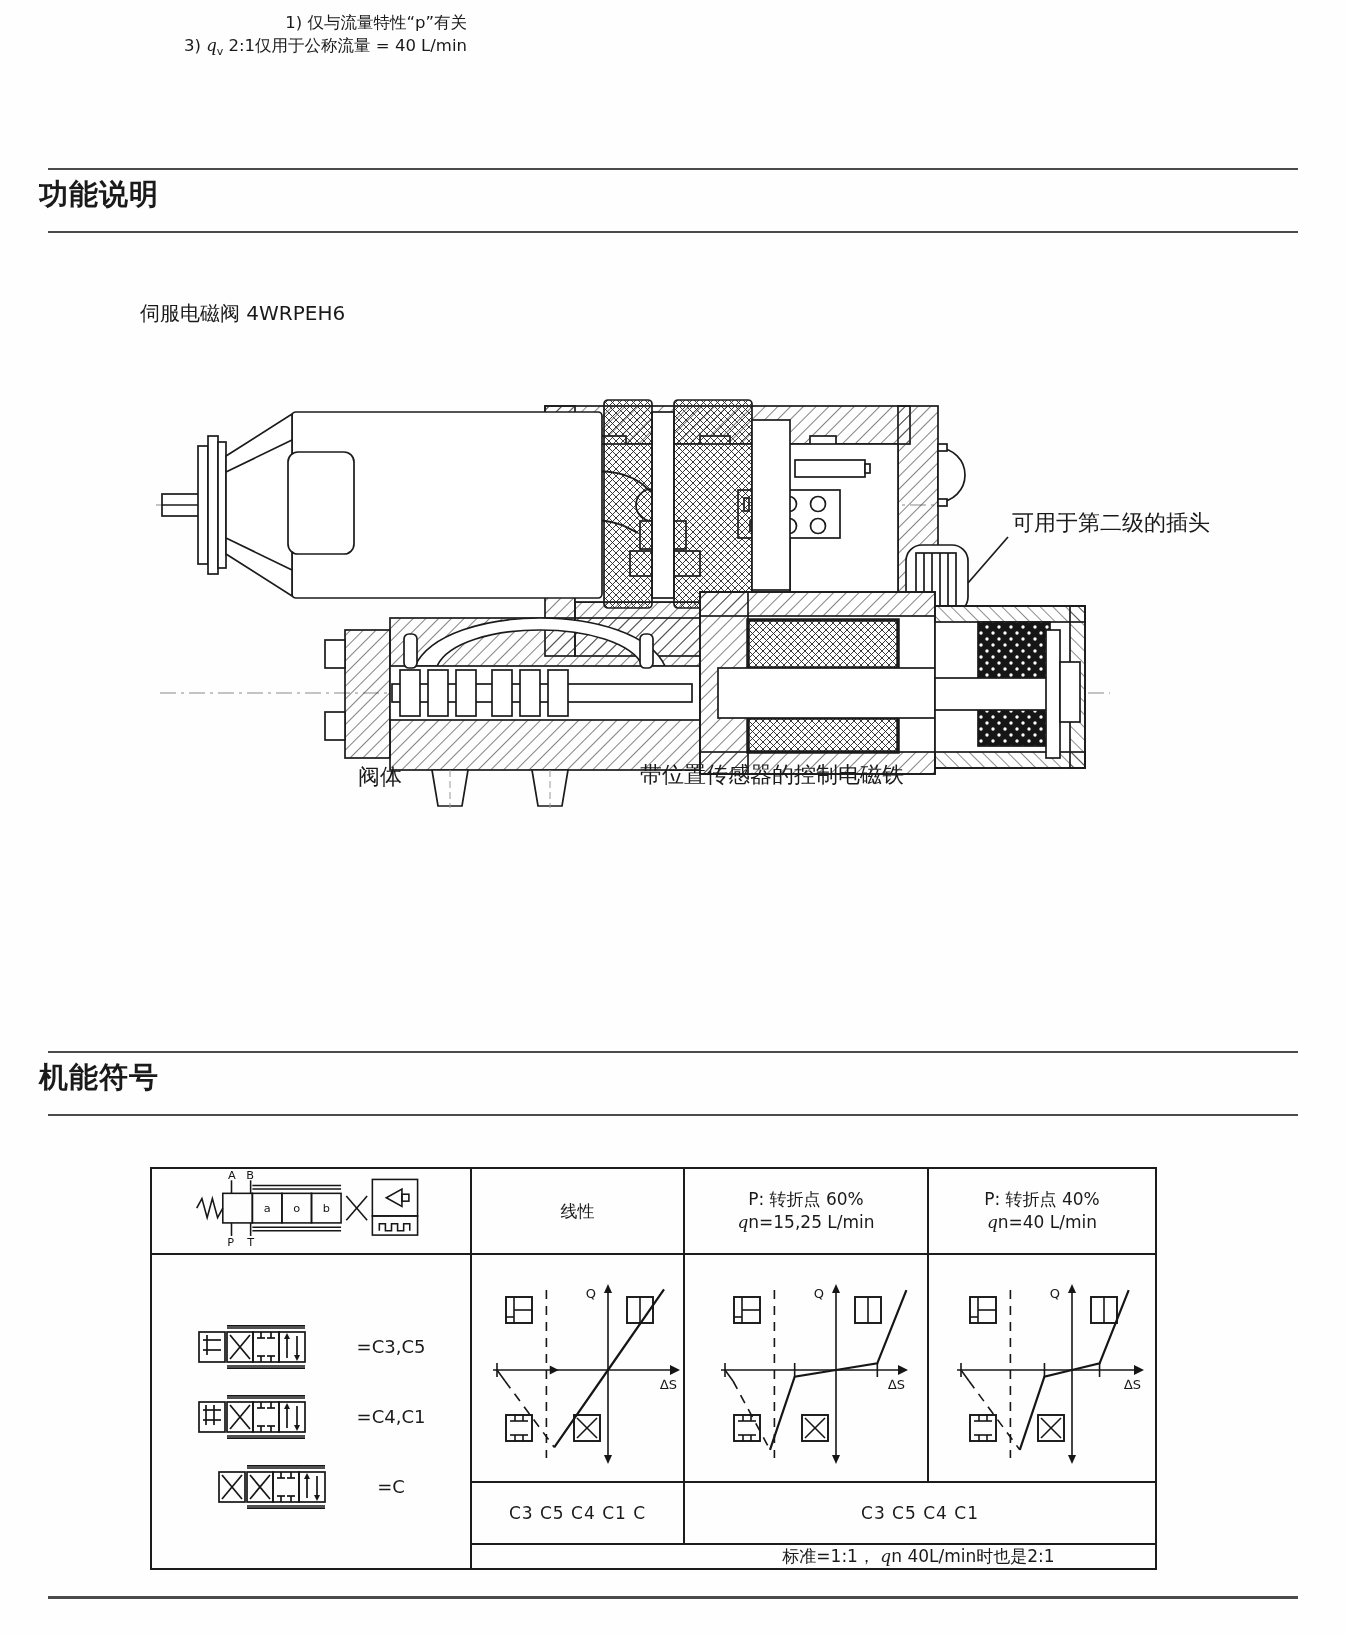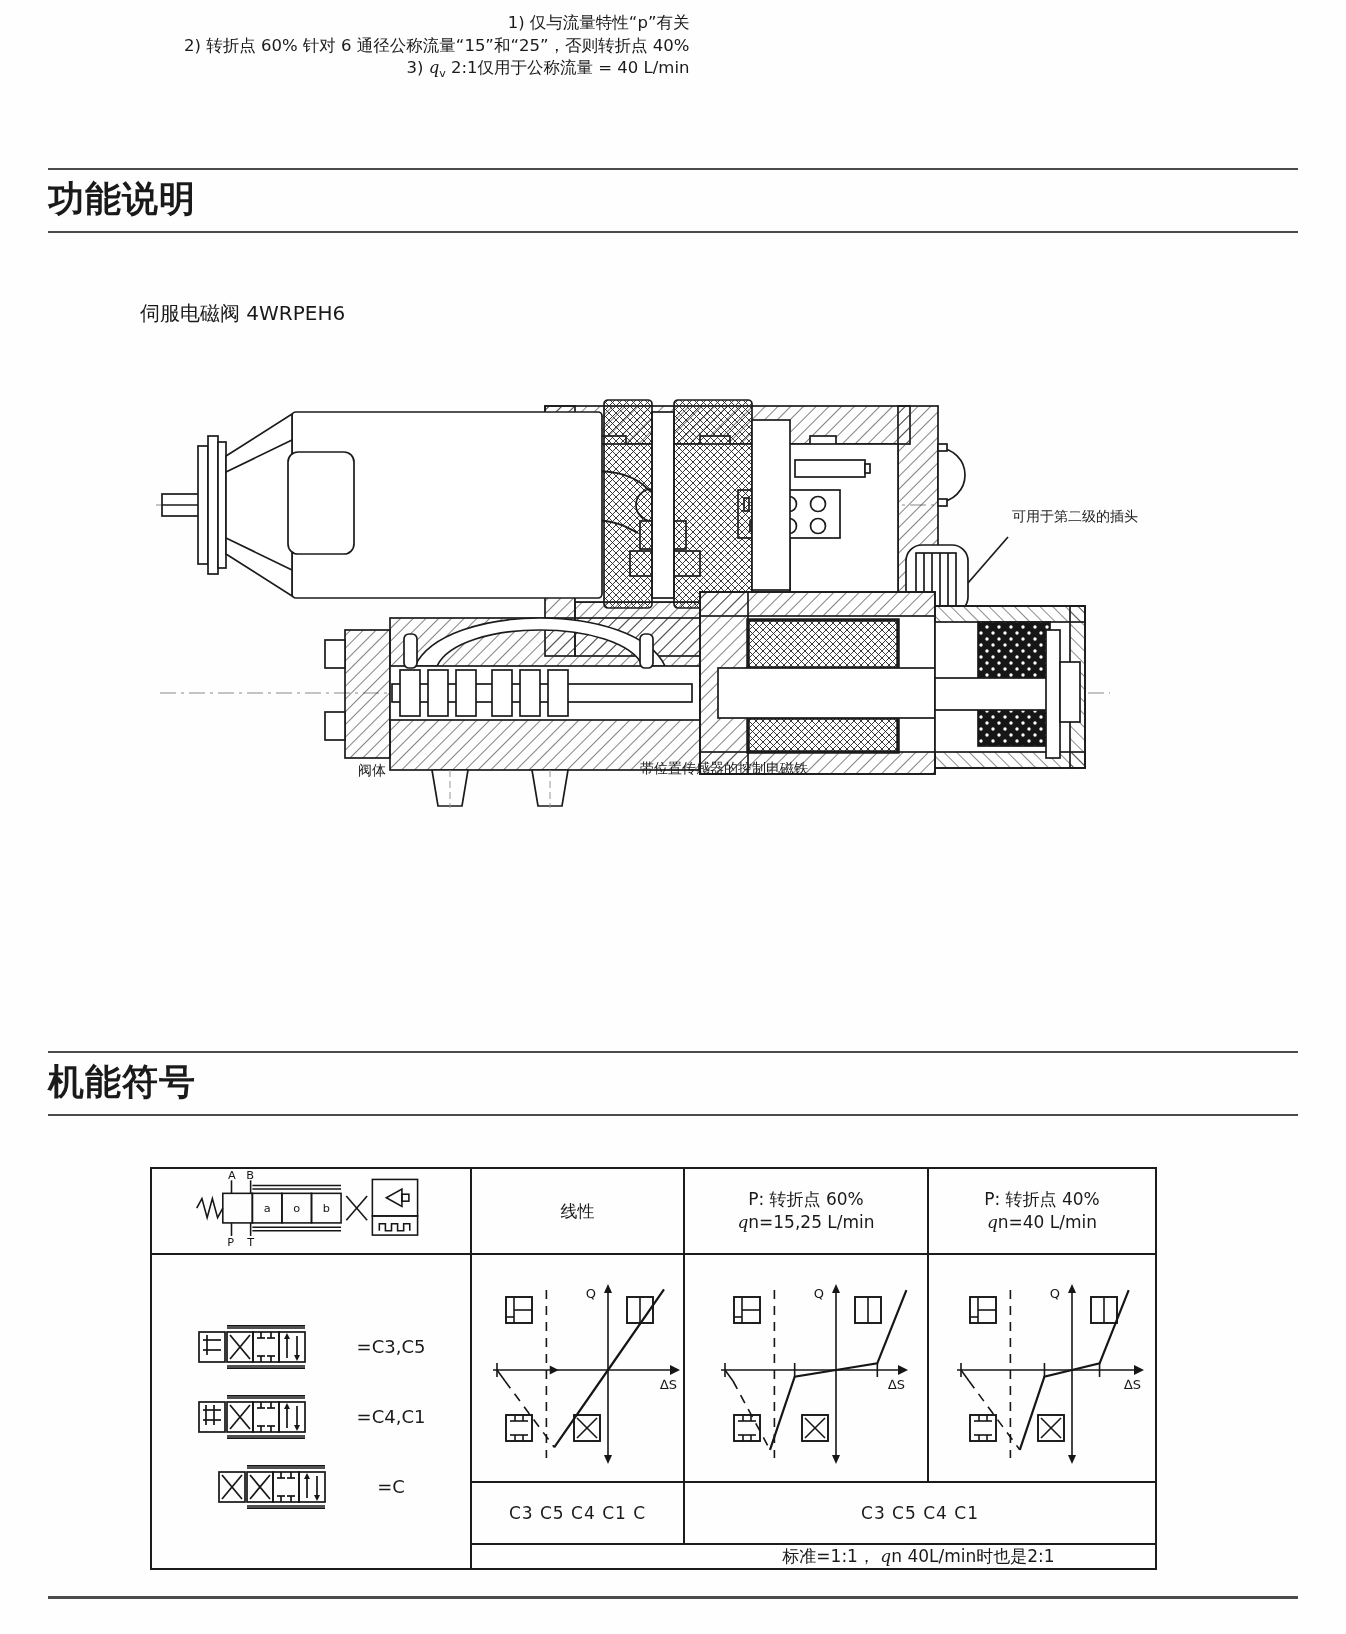--- a/index.html
+++ b/index.html
@@ -1,23 +1,23 @@
 <!DOCTYPE html>
 <html><head>
 <meta charset="utf-8">
 <style>
   html,body{margin:0;padding:0;background:#ffffff;}
   .page{position:relative;width:1346px;height:1634px;background:#fefefe;
         font-family:"DejaVu Sans","Liberation Sans",sans-serif;color:#1a1a1a;overflow:hidden;}
   .abs{position:absolute;}
   .rule{position:absolute;left:48px;width:1250px;border-top:2px solid #4b4b4b;height:0;}
   .notes{position:absolute;left:184px;top:12px;font-size:16.5px;line-height:22.5px;white-space:nowrap;text-align:right;}
-  .sec-title{position:absolute;left:48px;font-size:36px;font-weight:bold;letter-spacing:1px;}
+  .sec-title{position:absolute;left:39px;font-size:29px;font-weight:bold;letter-spacing:1px;}
   .fig-caption{position:absolute;left:140px;top:300px;font-size:20px;}
-  .fig-label{position:absolute;font-size:14px;white-space:nowrap;}
+  .fig-label{position:absolute;font-size:22px;white-space:nowrap;}
   .it{font-style:italic;font-family:"DejaVu Serif","Liberation Serif",serif;}
   sub.v{font-size:11px;}
   table.fn-table{position:absolute;left:150px;top:1167px;border-collapse:collapse;table-layout:fixed;}
   table.fn-table td{border:2px solid #1c1c1c;padding:0;text-align:center;vertical-align:middle;
                     font-size:17px;color:#1a1a1a;}
   .hdr2{line-height:23px;}
   .spool-cell{display:flex;flex-direction:column;justify-content:center;align-items:center;gap:26px;height:100%;}
   .spool-row{display:flex;align-items:center;gap:10px;}
   .spool-label{font-size:18px;}
   .qchart{display:block;margin:6px auto 0 auto;}
@@ -25,21 +25,20 @@
   .footer-cell{padding-left:210px !important;}
   svg text{font-family:"DejaVu Sans","Liberation Sans",sans-serif;}
 </style>
 </head>
 <body>
 
 <div class="page">
 
   <div class="notes">
     <div>1) 仅与流量特性“p”有关</div>
-    <div>2) 转折点 60% 针对 6 通径公称流量“15”和“25”，否则转折点 40%</div>
     <div><span>3) </span><span class="it">q</span><sub class="v">v</sub><span> 2:1仅用于公称流量 = 40 L/min</span></div>
   </div>
 
   <div class="rule" style="top:168px"></div>
   <div class="sec-title" style="top:175px">功能说明</div>
   <div class="rule" style="top:231px"></div>
 
   <div class="fig-caption">伺服电磁阀 4WRPEH6</div>
 
   <svg class="abs" style="left:150px;top:388px" width="1010" height="422" viewBox="150 388 1010 422">

